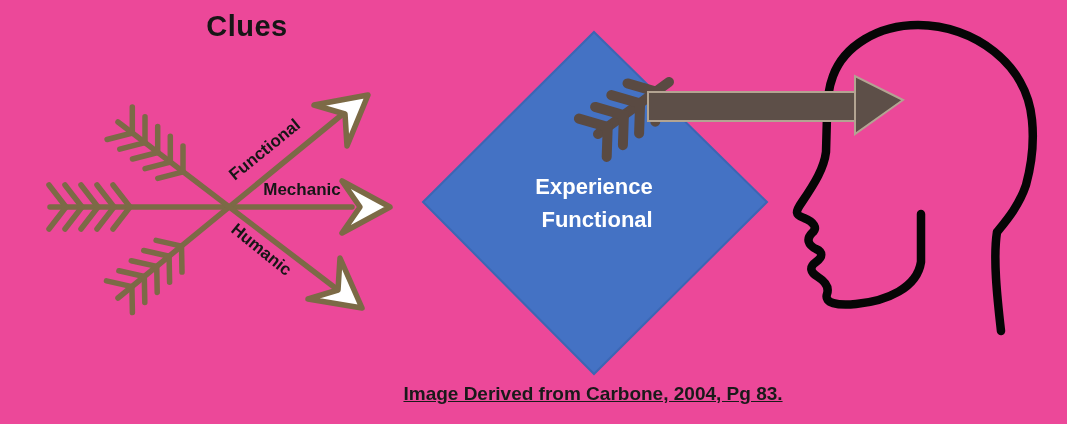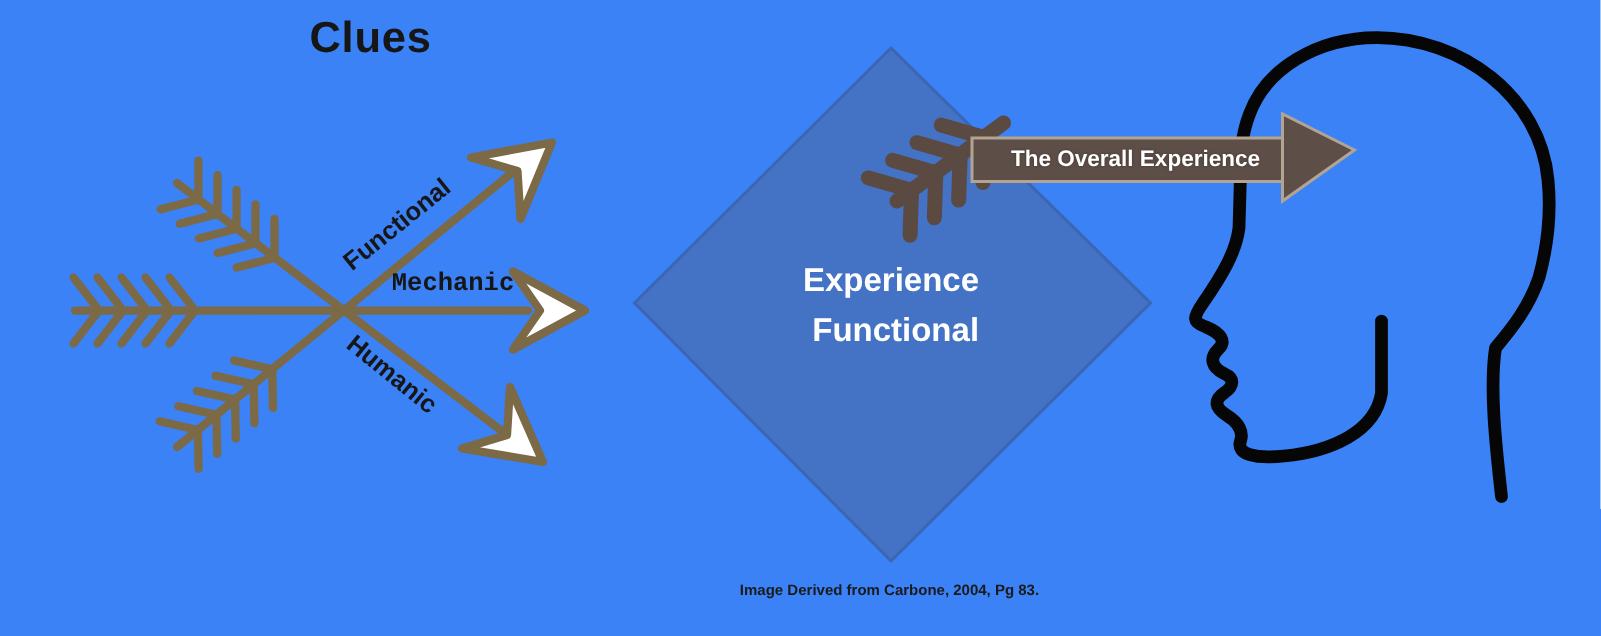--- a/index.html
+++ b/index.html
@@ -1,42 +1,42 @@
 <!DOCTYPE html>
 <html><head>
 <meta charset="utf-8">
 <style>
   html,body{margin:0;padding:0;background:#ffffff;}
   .stage{
     position:relative;
     width:1067px;height:424px;
-    background:#3b82f6;
+    background:#ec4899;
     overflow:hidden;
     font-family:"Liberation Sans", sans-serif;
   }
   .stage svg{position:absolute;left:0;top:0;}
   .lbl{
     position:absolute;
     transform:translate(-50%,-50%);
     font-weight:bold;
     color:#161616;
     white-space:nowrap;
     user-select:none;
   }
   .title{left:247px;top:26px;font-size:29px;letter-spacing:0.5px;}
   .functional{left:265px;top:150px;font-size:17px;transform:translate(-50%,-50%) rotate(-39deg);}
-  .mechanic{left:302px;top:190px;font-size:17px;font-family:Liberation Mono, monospace;}
+  .mechanic{left:302px;top:190px;font-size:17px;}
   .humanic{left:261px;top:250px;font-size:17px;transform:translate(-50%,-50%) rotate(39deg);}
   .diamond-text{
     left:594px;top:203px;
     font-size:22px;line-height:33px;
     color:#ffffff;text-align:right;
   }
   .overall{left:757px;top:106px;font-size:15px;color:#ffffff;text-shadow:0 0 2px rgba(60,48,44,.8);}
-  .caption{left:593px;top:394px;font-size:10px;color:#1a1a1a;}
+  .caption{left:593px;top:394px;font-size:19px;color:#1a1a1a;text-decoration:underline;}
 </style>
 </head>
 <body>
 
 <div class="stage">
 
   <svg width="1067" height="424" viewBox="0 0 1067 424">
 
     <g fill="none" stroke-width="5.5" stroke-linecap="round" stroke-linejoin="round" stroke="#7c6a46">
 
@@ -109,16 +109,15 @@
 
   <div class="lbl functional">Functional</div>
   <div class="lbl mechanic">Mechanic</div>
   <div class="lbl humanic">Humanic</div>
 
   <div class="lbl diamond-text">
     <div>Experience</div>
     <div>Functional</div>
   </div>
 
-  <div class="lbl overall">The Overall Experience</div>
 
   <div class="lbl caption">Image Derived from Carbone, 2004, Pg 83.</div>
 </div>
 
 </body></html>

